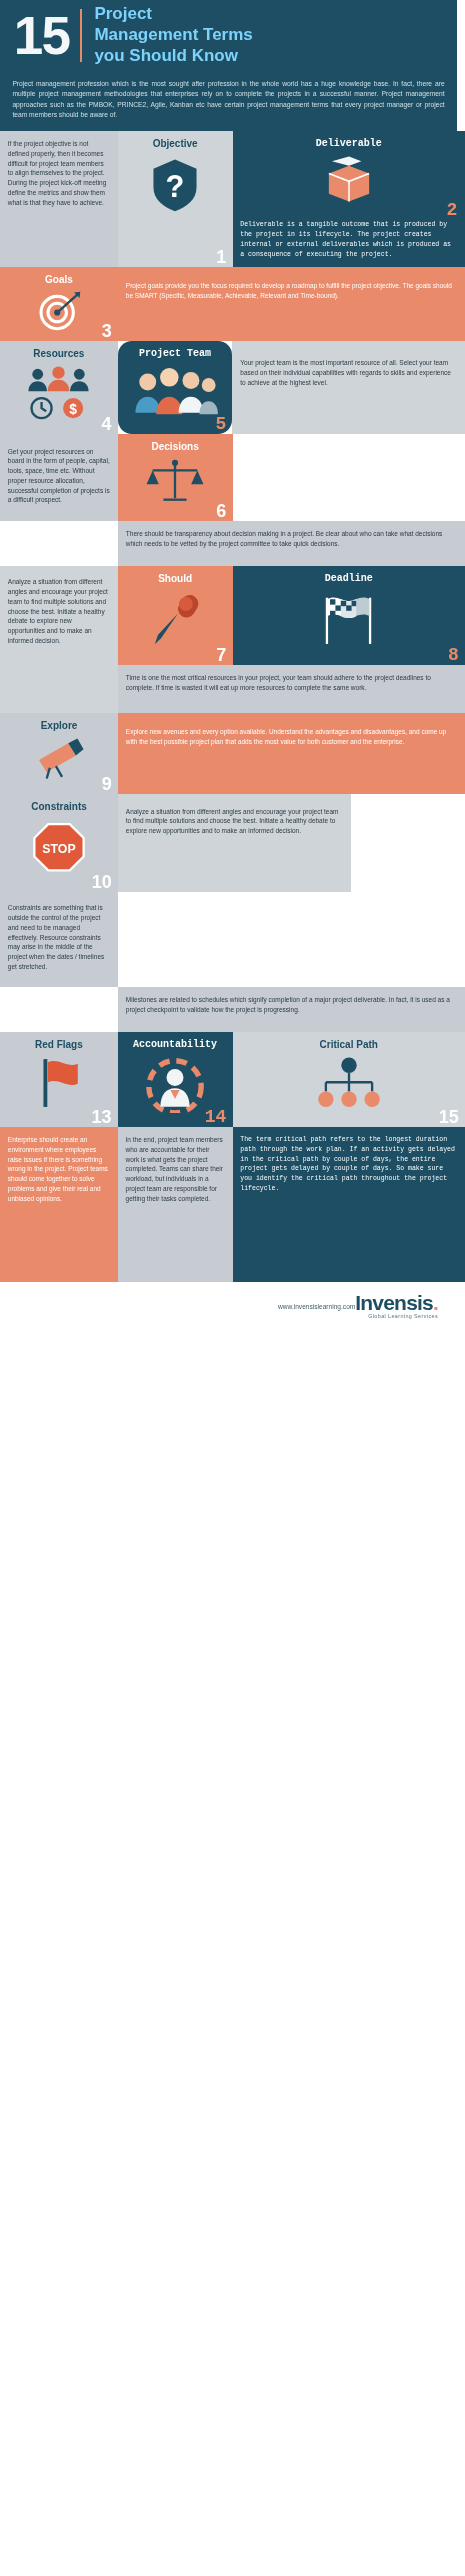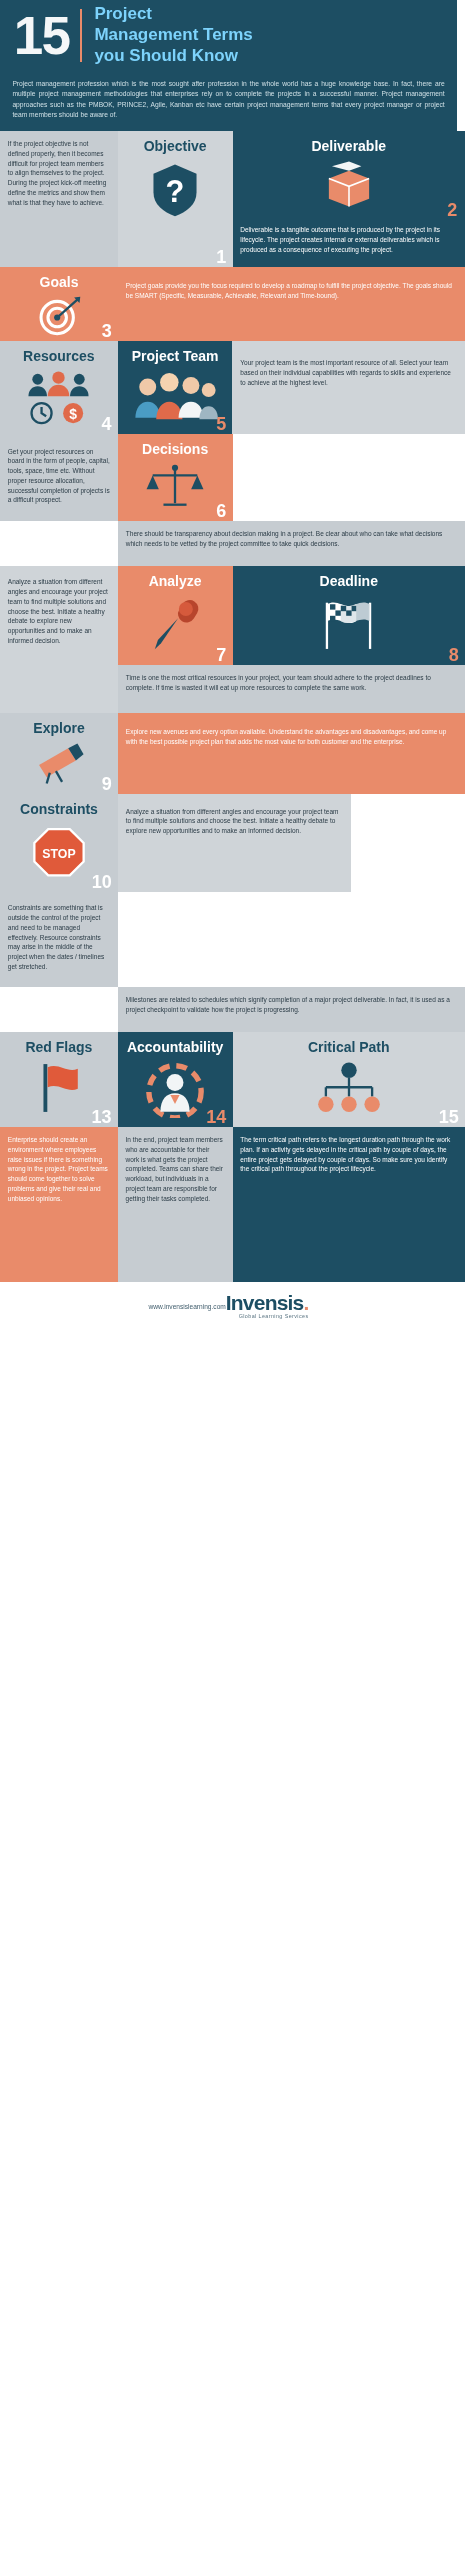--- a/index.html
+++ b/index.html
@@ -53,26 +53,26 @@
   
   .row { display: flex; width: 465px; }
   .cell { position: relative; overflow: hidden; }
   .txt {
     font-size: 6.5px;
     line-height: 1.5;
     padding: 7.8px;
   }
   .c-grey { background: #c6ccd1; color: #2a3b46; }
   .c-orange { background: #e98b6a; color: #ffffff; }
-  .c-navy { background: #1d4e63; color: #ffffff; }
+  .c-navy { background: #1d4e63; color: #ffffff; font-family: Liberation Mono, monospace; }
   .c-lgrey { background: #cfd4d8; color: #2a3b46; }
   .c-white { background: #ffffff; }
 
   .title {
-    font-size: 14px;
+    font-size: 10px;
     font-weight: bold;
     text-align: center;
     padding: 7px 3.1px 3.1px 3.1px;
   }
   .t-navy { color: #1d4e63; }
   .t-white { color: #ffffff; }
 
   .num {
     position: absolute;
     right: 6.2px;
@@ -84,22 +84,22 @@
   .n-white { color: #ffffff; }
   .n-orange { color: #e98b6a; }
 
   .ico { display: block; margin: 3.1px auto 0 auto; }
 
   
   .footer {
     height: 48px;
     display: flex;
     align-items: center;
-    justify-content: center;
-    padding: 0 0;
+    justify-content: flex-end;
+    padding: 0 19px;
     background: #ffffff;
     border-top: 0;
   }
   .footer-url { font-size: 6.6px; color: #44606f; }
   .logo-wrap { display: flex; align-items: flex-end; }
   .logo-main {
     font-size: 21px;
     font-weight: bold;
     color: #1d4e63;
     letter-spacing: -0.8px;
@@ -183,21 +183,21 @@
         <circle cx="82" cy="12" r="7" fill="#1d4e63"></circle>
           <path d="M70 34c0-8 5-13 12-13s12 5 12 13z" fill="#1d4e63"></path>
         <circle cx="33" cy="56" r="13" fill="none" stroke="#1d4e63" stroke-width="3"></circle>
         <path d="M33 48 L33 56 L39 60" stroke="#1d4e63" stroke-width="3" fill="none"></path>
         <circle cx="74" cy="56" r="13" fill="#e06a4a"></circle>
         <text x="74" y="63" font-size="18" font-weight="bold" fill="#ffffff" text-anchor="middle" font-family="Liberation Sans, sans-serif">$</text>
       </svg>
       <div class="num n-white">4</div>
     </div>
 
-    <div class="cell c-navy" style="width:115px;min-height:93px;">
+    <div class="cell c-navy" style="width:115px;min-height:93px;border-radius:14px;">
       <div class="title t-white">Project Team</div>
       <svg class="ico" width="87" height="54" viewBox="0 0 112 70">
         <circle cx="20" cy="22" r="11" fill="#f0c9a8"></circle>
           <path d="M4 62c0-13 7-21 16-21s16 8 16 21z" fill="#4a9cc4"></path>
         <circle cx="48" cy="16" r="12" fill="#f5d3b0"></circle>
           <path d="M31 64c0-14 8-23 17-23s17 9 17 23z" fill="#e06a4a"></path>
         <circle cx="76" cy="20" r="11" fill="#f0c9a8"></circle>
           <path d="M60 62c0-13 7-21 16-21s16 8 16 21z" fill="#f2f5f6"></path>
         <circle cx="99" cy="26" r="9" fill="#f0c9a8"></circle>
           <path d="M87 64c0-11 5-17 12-17s12 6 12 17z" fill="#9fb6c2"></path>
@@ -227,21 +227,21 @@
 
   <div class="row">
     <div class="cell c-white" style="width:118px;min-height:45px;"></div>
     <div class="cell c-grey txt" style="width:347px;min-height:45px;">There should be transparency about decision making in a project. Be clear about who can take what decisions which needs to be vetted by the project committee to take quick decisions.</div>
   </div>
 
   <div class="row">
     <div class="cell c-lgrey txt" style="width:118px;min-height:99px;padding-top:11px;">Analyze a situation from different angles and encourage your project team to find multiple solutions and choose the best. Initiate a healthy debate to explore new opportunities and to make an informed decision.</div>
 
     <div class="cell c-orange" style="width:115px;min-height:99px;">
-      <div class="title t-white">Analyze</div>
+      <div class="title t-white">Should</div>
       <svg class="ico" width="56" height="59" viewBox="0 0 72 76">
         <rect x="42" y="6" width="22" height="30" rx="11" fill="#b8452c" transform="rotate(32 53 21)"></rect>
         <path d="M40 30 L18 62 L10 70 L14 58 Z" fill="#1d4e63"></path>
         <circle cx="50" cy="18" r="9" fill="#d65a3c"></circle>
       </svg>
       <div class="num n-white">7</div>
     </div>
 
     <div class="cell c-navy" style="width:233px;min-height:99px;">
       <div class="title t-white">Deadline</div>

